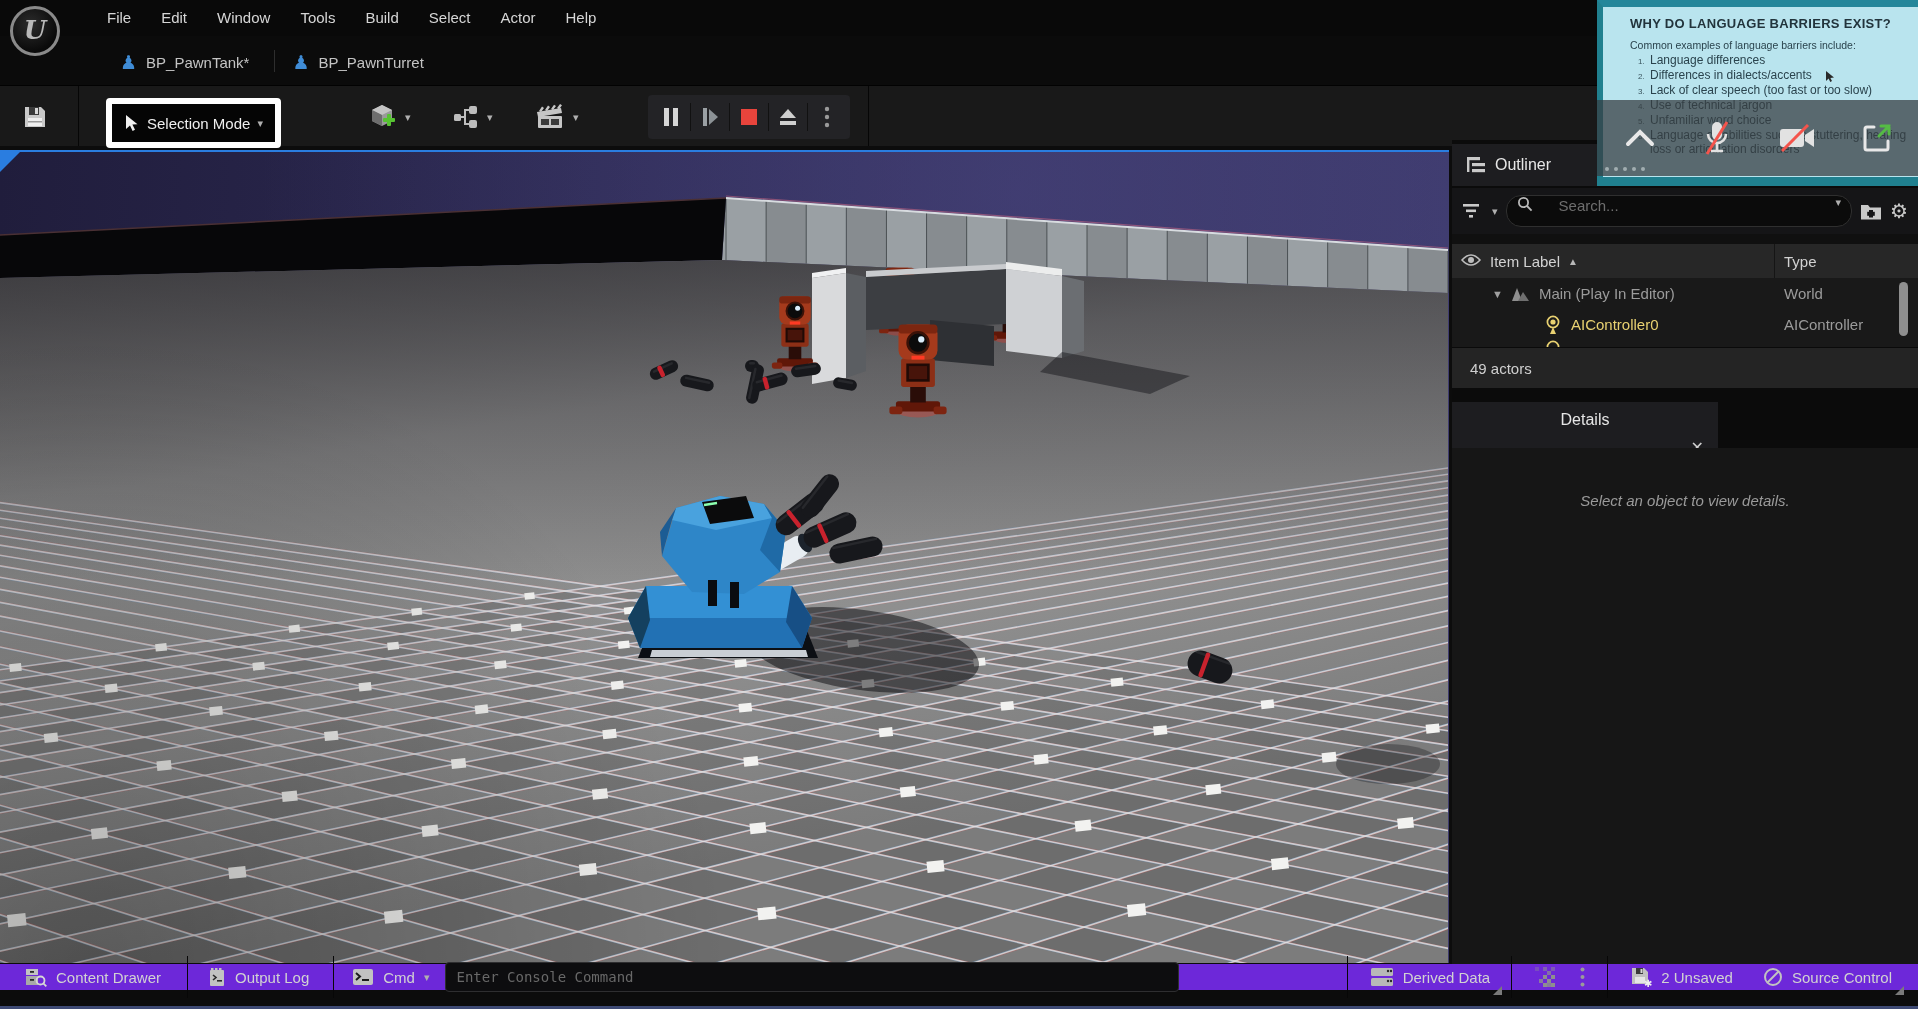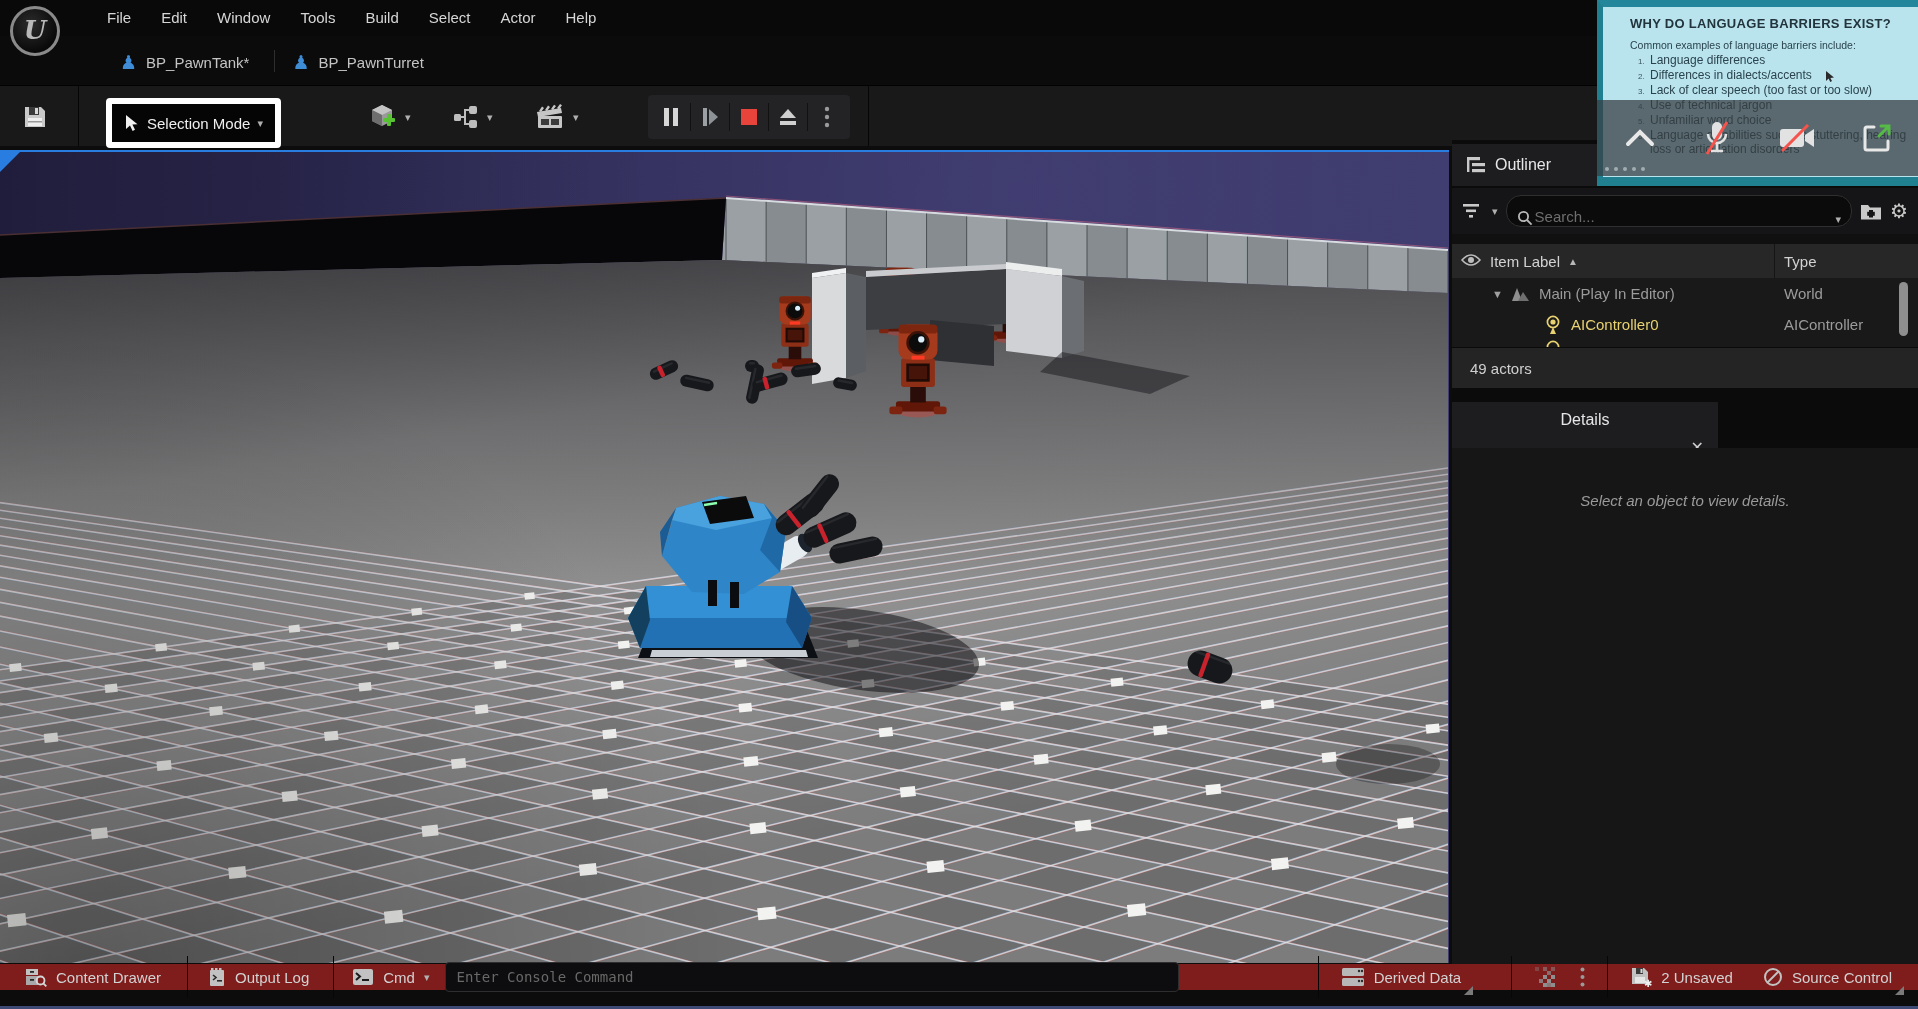--- a/index.html
+++ b/index.html
@@ -32,34 +32,34 @@
   .playdiv{width:1px;height:28px;background:#111;}
   
   .viewport{position:absolute;left:0;top:150px;width:1449px;height:813px;background:#15131f;border-top:2px solid #2a7de0;box-sizing:border-box;}
   .vp-corner{position:absolute;left:0;top:0;width:0;height:0;border-top:20px solid #2a7de0;border-right:20px solid transparent;z-index:3;}
   .viewport svg{display:block;width:1449px;height:811px;}
   
   .rightpanel{position:absolute;left:1452px;top:140px;width:466px;bottom:45px;background:#101010;}
   .panel-row-bg{position:absolute;left:0;right:0;background:#0b0b0b;}
   .panel-tab{position:absolute;height:42px;background:#1d1d20;display:flex;align-items:center;gap:9px;padding:0 14px;font-size:16px;color:#e6e6e6;}
   .searchrow{position:absolute;left:0;right:0;top:48px;height:46px;background:#151517;display:flex;align-items:center;padding:0 10px;box-sizing:border-box;gap:8px;}
-  .searchbox{flex:1;height:30px;background:#0b0b0b;border:1px solid #2f2f2f;border-radius:15px;display:flex;align-items:flex-end;padding:0 10px;gap:0;}
+  .searchbox{flex:1;height:30px;background:#0b0b0b;border:1px solid #2f2f2f;border-radius:15px;display:flex;align-items:flex-start;padding:0 10px;gap:24px;}
   .searchbox input{flex:1;background:transparent;border:0;outline:0;color:#bdbdbd;font-size:15px;font-family:"Liberation Sans",sans-serif;min-width:0;}
   .searchbox input::placeholder{color:#6e6e6e;}
   .outl-header{position:absolute;left:0;right:0;top:104px;height:34px;background:#272727;display:flex;align-items:center;font-size:15px;color:#d2d2d2;}
   .outl-rows{position:absolute;left:0;right:0;top:138px;height:69px;background:#191919;overflow:hidden;}
   .outl-row{height:31px;display:flex;align-items:center;font-size:15px;color:#9b9b9b;}
   .col-type{position:absolute;left:332px;}
   .hdr-div{position:absolute;left:322px;top:0;bottom:0;width:1px;background:#151515;}
   .outl-footer{position:absolute;left:0;right:0;top:207px;height:41px;background:#242424;border-top:1px solid #0a0a0a;display:flex;align-items:center;padding-left:18px;font-size:15px;color:#cscscs;color:#cfcfcf;}
   .scrollpill{position:absolute;left:447px;top:142px;width:9px;height:54px;border-radius:5px;background:#8f8f8f;}
   .details-body{position:absolute;left:0;right:0;top:308px;bottom:0;background:#161616;}
   .details-empty{position:absolute;top:44px;width:100%;text-align:center;font-style:italic;font-size:15px;color:#9a9a9a;}
   
-  .statusbar{position:absolute;left:0;right:0;top:964px;height:26px;background:#7f1d1d;display:flex;align-items:center;font-size:15px;color:#d2d2d2;justify-content:space-between;}
+  .statusbar{position:absolute;left:0;right:0;top:964px;height:26px;background:#6d28d9;display:flex;align-items:center;font-size:15px;color:#d2d2d2;justify-content:space-between;}
   .sb-btn{display:flex;align-items:center;gap:9px;position:relative;}
   .sb-sep{width:1px;height:42px;background:#070707;}
   .console-input{width:712px;height:28px;background:#0d0d0f;border:1px solid #2e2e30;border-radius:4px;padding:0 10px;
                  font-family:"DejaVu Sans Mono",monospace;font-size:14px;color:#9a9a9a;outline:none;}
   .console-input::placeholder{color:#686868;}
   .corner-tri{position:absolute;right:-12px;bottom:-8px;width:0;height:0;border-bottom:9px solid #7a7a7a;border-left:9px solid transparent;}
   .bottom-line{position:absolute;left:0;bottom:0;right:0;height:3px;background:#3e4a74;}
   
   .meeting{position:absolute;left:1597px;top:0;width:321px;height:186px;z-index:50;}
   .slide{position:absolute;inset:0;background:#b9e4ee;border-left:6px solid #20808f;border-top:7px solid #23869a;border-bottom:9px solid #20808f;box-sizing:border-box;overflow:hidden;color:#2a434d;}
@@ -921,21 +921,21 @@
         <rect x="1" y="1" width="20" height="16" rx="2" fill="#c2c2c2"></rect>
         <path d="M4 5 l4 3.5 -4 3.5" stroke="#1c1c1c" stroke-width="2" fill="none"></path>
           <rect x="10" y="11" width="7" height="2" fill="#1c1c1c"></rect>
       </svg>
       <span>Cmd</span>
       <span class="chev">▾</span>
     </div>
     <input class="console-input" style="margin-left: 16px;" type="text" placeholder="Enter Console Command">
     <div style="flex:1;"></div>
     <div class="sb-sep"></div>
-    <div class="sb-btn" style="margin-left:22px;margin-right:36px;gap:9px;">
+    <div class="sb-btn" style="margin-left:22px;margin-right:7px;gap:9px;">
       <svg width="24" height="20" viewBox="0 0 24 20">
         <rect x="1" y="1" width="22" height="8" rx="1.5" fill="#b8b8b8"></rect>
           <rect x="1" y="11" width="22" height="8" rx="1.5" fill="#b8b8b8"></rect>
         <circle cx="18" cy="4" r="1.2" fill="#2a2a2a"></circle>
           <circle cx="21" cy="4" r="1.2" fill="#2a2a2a"></circle>
         <circle cx="18" cy="14" r="1.2" fill="#2a2a2a"></circle>
           <circle cx="21" cy="14" r="1.2" fill="#2a2a2a"></circle>
       </svg>
       <span>Derived Data</span>
       <div class="corner-tri"></div>

